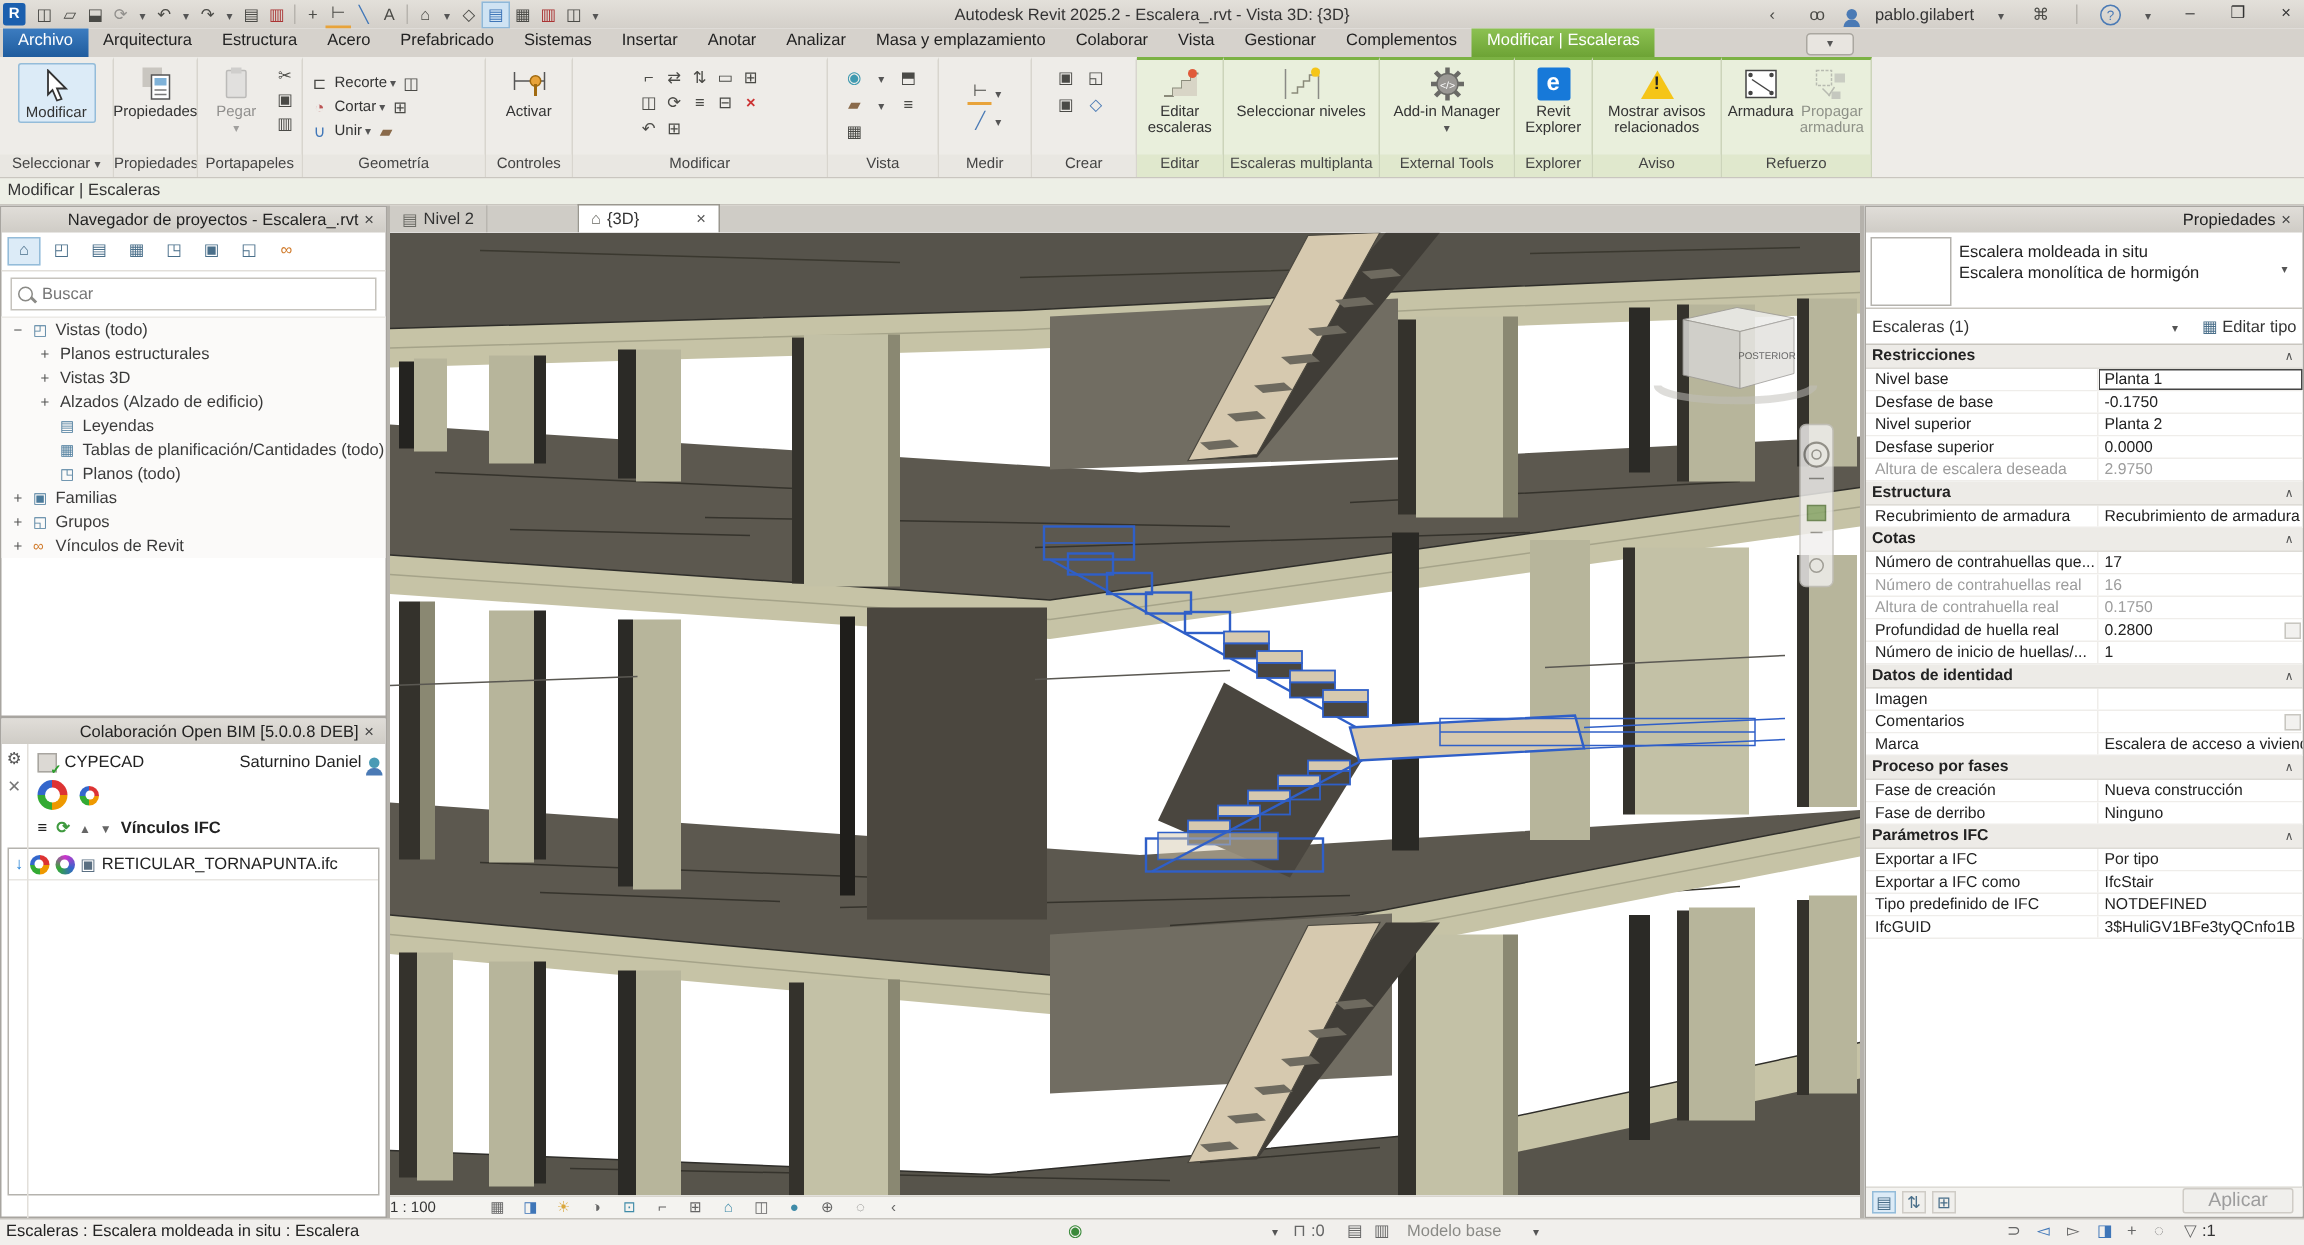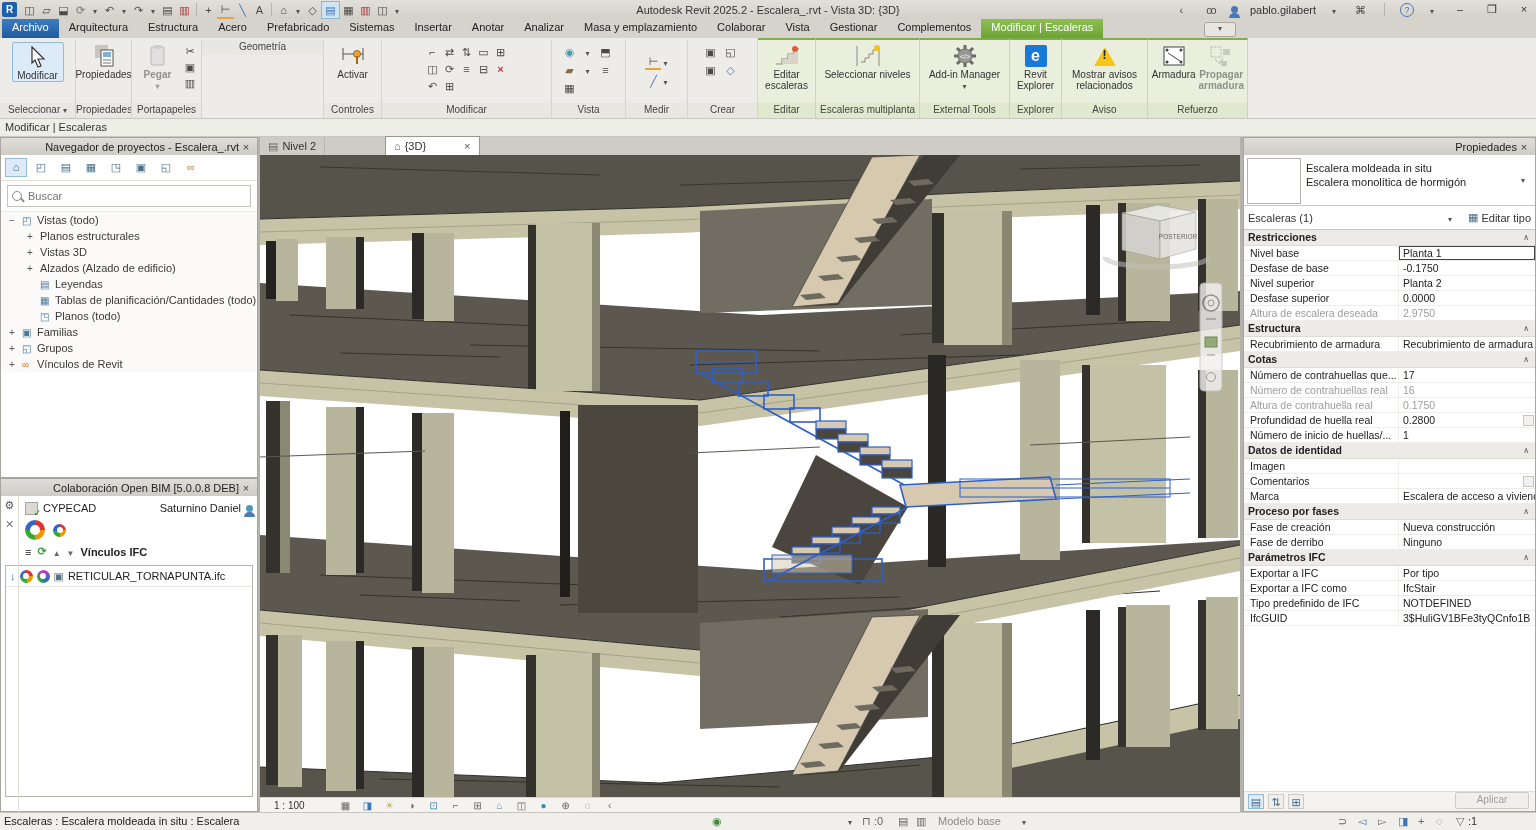--- a/index.html
+++ b/index.html
@@ -77,21 +77,21 @@
   
   #ribbon{left:0;top:38px;width:1536px;height:81px;background:#eeece8;border-bottom:1px solid #c9c6bf;display:flex;box-sizing:border-box;}
   .rpanel{height:100%;border-right:1px solid #d8d5ce;display:flex;flex-direction:column;box-sizing:border-box;border-top:2px solid transparent;}
   .rpanel.ctx{background:#e9efdc;border-top:2px solid #7cb244;border-right:1px solid #ccd4ba;}
   .pbody{flex:1;display:flex;justify-content:center;align-items:flex-start;padding:2px 3px;gap:2px;}
   .plab{height:15px;line-height:14px;font-size:10px;color:#444;text-align:center;background:#e9e7e2;white-space:nowrap;overflow:hidden;}
   .ctx .plab{background:#e0e8cd;}
   .bigbtn{display:flex;flex-direction:column;align-items:center;width:52px;font-size:10px;line-height:11px;text-align:center;color:#333;padding-top:1px;}
   .bigbtn .bicon{height:26px;display:flex;align-items:center;justify-content:center;}
   .bigbtn.sel{background:#dcebf7;border:1px solid #94bcd9;border-radius:2px;box-sizing:border-box;}
-  .disabled{opacity:.5;filter:grayscale(1);font-weight:bold;}
+  .disabled{opacity:.5;filter:grayscale(1);}
   .srow{display:flex;align-items:center;gap:2px;height:16px;font-size:10px;color:#333;}
   .sic{width:16px;height:14px;text-align:center;line-height:14px;font-size:11px;color:#4a4a46;}
   .migrid{display:grid;grid-template-columns:repeat(5,17px);grid-auto-rows:17px;padding-top:3px;}
   .migrid .sic{width:17px;}
   .vgrid{display:grid;grid-template-columns:repeat(3,18px);grid-auto-rows:18px;padding-top:3px;}
   .eicon{width:22px;height:22px;background:#1779d9;border-radius:2px;color:#fff;font-weight:bold;font-size:16px;text-align:center;line-height:21px;}
   .eicon::after{content:"e";}
   .warntri{width:0;height:0;border-left:11px solid transparent;border-right:11px solid transparent;border-bottom:19px solid #f5c518;position:relative;}
   .warntri::after{content:"!";position:absolute;left:-2px;top:3px;font-weight:bold;color:#222;font-size:12px;}
   
@@ -127,41 +127,41 @@
   #ifc-list{border:1px solid #b5b3ae;margin:2px 4px 4px 4px;height:230px;}
   .ifcrow{display:flex;align-items:center;gap:4px;height:20px;padding:0 4px;border-bottom:1px solid #e8e6e2;}
   
   #vtabs{left:260px;top:137px;width:980px;height:18px;background:#cfccc6;display:flex;align-items:flex-end;box-sizing:border-box;}
   .vtab{display:flex;align-items:center;gap:4px;height:18px;padding:0 8px;color:#333;border-right:1px solid #b9b6b0;}
   .vtab.active{background:#fff;border:1px solid #9a978f;border-bottom:none;}
   .vtico{color:#6a6a64;}
   
   #canvas{left:260px;top:155px;width:980px;height:642px;background:#fff;overflow:hidden;}
   
-  #vcbar{left:260px;top:797px;width:980px;height:15px;background:#f4f3f0;border-top:1px solid #d8d5ce;display:flex;align-items:center;gap:8px;padding-left:14px;box-sizing:border-box;font-size:10px;color:#555;}
+  #vcbar{left:260px;top:797px;width:980px;height:15px;background:#f4f3f0;border-top:1px solid #d8d5ce;display:flex;align-items:center;gap:8px;box-sizing:border-box;font-size:10px;color:#555;}
   .vci{width:14px;text-align:center;font-size:10px;color:#666;}
   
   #props{left:1243px;top:137px;width:293px;height:675px;}
   #typebox{display:flex;border-bottom:1px solid #c9c6bf;height:50px;}
   #typeprev{width:52px;height:44px;border:1px solid #b5b3ae;margin:3px;background:#fff;}
   #typetext{flex:1;padding:6px 2px;line-height:14px;overflow:hidden;}
   #typecaret{width:14px;color:#555;padding-top:18px;}
   #selrow{display:flex;align-items:center;height:23px;border-bottom:1px solid #c9c6bf;padding:0 4px;gap:16px;}
   #selrow .selname{flex:1;color:#333;}
   .etbtn{display:flex;align-items:center;gap:3px;color:#333;}
   .psec{height:15px;line-height:15px;font-weight:bold;padding-left:4px;background:#edebe7;border-bottom:1px solid #dddbd6;color:#222;position:relative;font-size:10.5px;}
   .psec .chev{position:absolute;right:6px;top:0;font-weight:normal;font-size:8px;color:#555;}
   .prow{display:flex;height:14px;line-height:14px;border-bottom:1px solid #efedea;background:#fff;font-size:10.5px;}
   .plbl{width:148px;padding-left:6px;color:#222;overflow:hidden;white-space:nowrap;border-right:1px solid #efedea;flex:none;}
   .pval{flex:1;padding-left:4px;position:relative;overflow:hidden;white-space:nowrap;color:#222;}
   .prow.gray .plbl,.prow.gray .pval{color:#9d9d9d;}
   .pval.selbox{box-shadow:inset 0 0 0 1px #444;}
   .pval.hasbtn::after{content:"";position:absolute;right:1px;top:2px;width:9px;height:9px;background:#f2f1ef;border:1px solid #c8c6c0;}
   #props-bottom{position:absolute;left:0;bottom:0;width:100%;height:19px;border-top:1px solid #dddbd6;background:#f4f3f0;}
-  #applybtn{position:absolute;right:6px;bottom:2px;width:72px;height:15px;background:#f0efec;border:1px solid #cfccc6;border-radius:2px;color:#9d9d9d;text-align:center;line-height:14px;font-size:10px;}
+  #applybtn{position:absolute;right:6px;bottom:2px;width:72px;height:15px;background:#f0efec;border:1px solid #cfccc6;border-radius:2px;color:#9d9d9d;text-align:center;line-height:14px;font-size:13px;}
   .pbi{position:absolute;bottom:2px;width:16px;height:15px;text-align:center;line-height:15px;color:#4a6f8a;background:#dcebf7;border:1px solid #94bcd9;box-sizing:border-box;}
   
   #statusbar{left:0;top:812px;width:1536px;height:18px;background:#f1efec;border-top:1px solid #c8c5bf;}
   #statusbar span{position:absolute;top:0;height:18px;line-height:17px;}
   .sbi{color:#666;font-size:11px;}
   
   #leftgap{left:258px;top:137px;width:2px;height:675px;background:#b5b2ac;}
   #rightgap{left:1240px;top:137px;width:3px;height:675px;background:#b5b2ac;}
 </style>
 </head>
@@ -292,20 +292,40 @@
         </div>
         <div style="display:flex;flex-direction:column;gap:2px;padding-top:2px;">
           <span class="sic g g-scis"></span>
           <span class="sic g g-copy"></span>
           <span class="sic g g-match"></span>
         </div>
       </div>
       <div class="plab">Portapapeles</div>
     </div>
     <div class="rpanel" style="width:122px">
+      <div class="pbody" style="flex-direction:column;align-items:flex-start;gap:0;">
+        <div class="srow">
+            <span class="sic g g-cope"></span>
+            <span>Recorte</span>
+            <span class="g g-caret2"></span>
+            <span class="sic g g-mirror"></span>
+          </div>
+        <div class="srow">
+            <span class="sic g g-cut"></span>
+            <span>Cortar</span>
+            <span class="g g-caret2"></span>
+            <span class="sic g g-gr"></span>
+          </div>
+        <div class="srow">
+            <span class="sic g g-join"></span>
+            <span>Unir</span>
+            <span class="g g-caret2"></span>
+            <span class="sic g g-brush"></span>
+          </div>
+      </div>
       <div class="plab">Geometría</div>
     </div>
     <div class="rpanel" style="width:58px">
       <div class="pbody">
         <div class="bigbtn">
           <span class="bicon">
             <svg width="26" height="24">
                 <line x1="3" y1="4" x2="3" y2="16" stroke="#555"></line>
                 <line x1="23" y1="4" x2="23" y2="16" stroke="#555"></line>
                 <line x1="3" y1="10" x2="23" y2="10" stroke="#555"></line>

